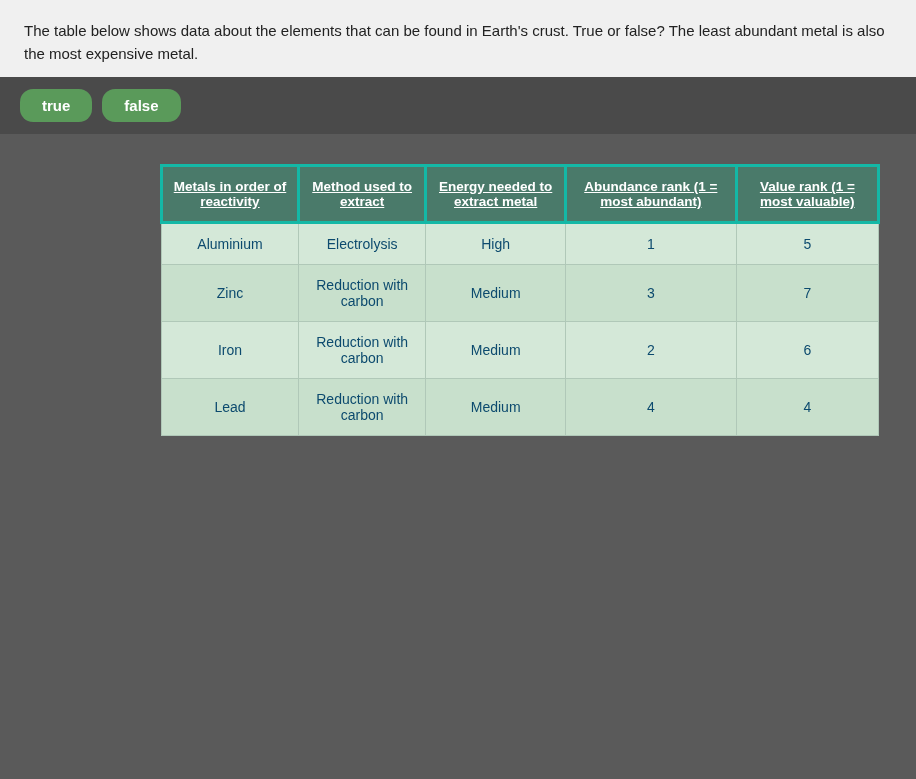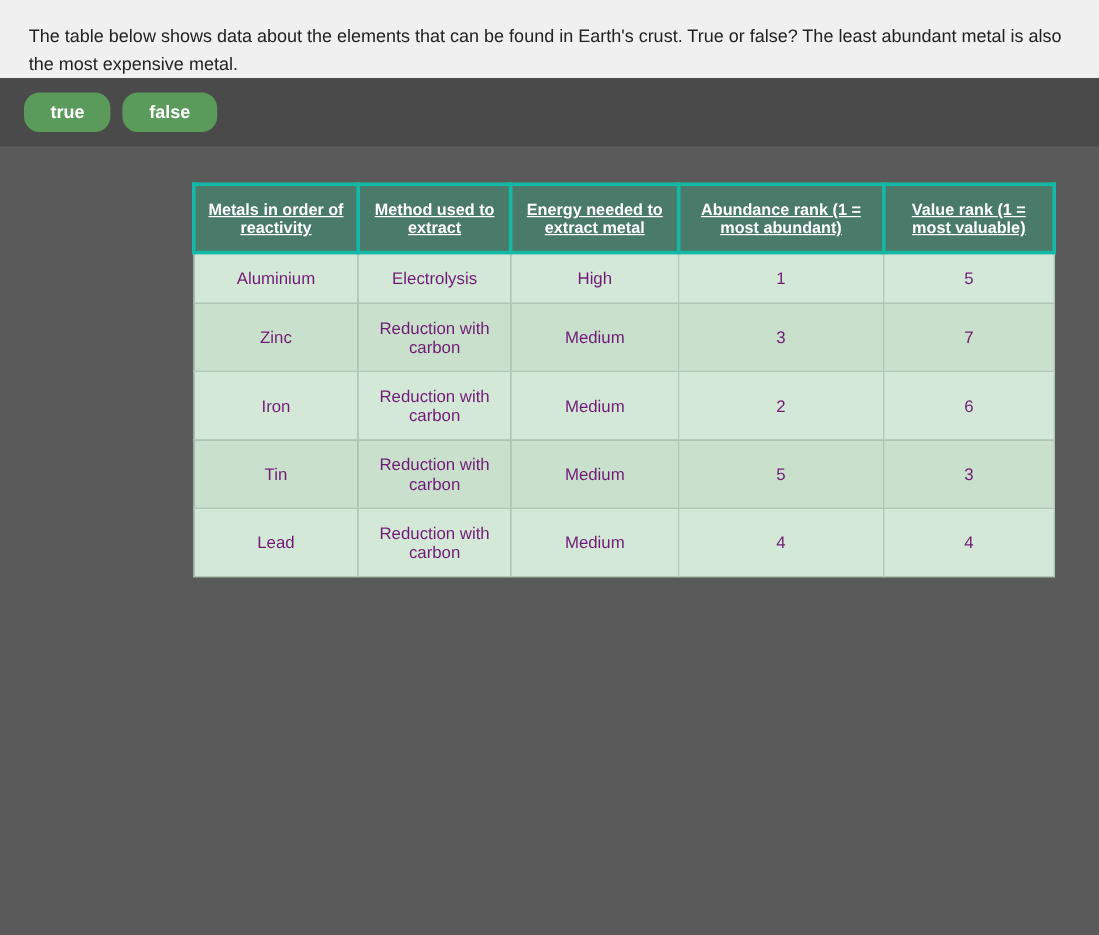--- a/index.html
+++ b/index.html
@@ -5,21 +5,21 @@
     * { box-sizing: border-box; margin: 0; padding: 0; }
     body {
       font-family: Arial, sans-serif;
       background-color: #5a5a5a;
       width: 916px;
       min-height: 779px;
     }
 
     .question-box {
       background-color: #f0f0f0;
-      padding: 20px 24px 0 24px;
+      padding: 20px 24px 12px 24px;
       font-size: 15px;
       line-height: 1.5;
       color: #222;
     }
 
     .button-bar {
       background-color: #4a4a4a;
       padding: 12px 20px;
       display: flex;
       gap: 10px;
@@ -67,21 +67,21 @@
       border: 3px solid #14b8a6;
       vertical-align: middle;
       text-decoration: underline;
     }
 
     tbody tr td {
       background-color: #d4e8d8;
       text-align: center;
       padding: 12px 10px;
       font-size: 14px;
-      color: #701a75;
+      color: #0c4a6e;
       border: 1px solid #b0c8b8;
       vertical-align: middle;
     }
 
     tbody tr:nth-child(even) td {
       background-color: #c8e0cc;
     }
   </style>
 </head>
 <body>
@@ -122,27 +122,20 @@
           <td>7</td>
         </tr>
         <tr>
           <td>Iron</td>
           <td>Reduction with carbon</td>
           <td>Medium</td>
           <td>2</td>
           <td>6</td>
         </tr>
         <tr>
-          <td>Tin</td>
-          <td>Reduction with carbon</td>
-          <td>Medium</td>
-          <td>5</td>
-          <td>3</td>
-        </tr>
-        <tr>
           <td>Lead</td>
           <td>Reduction with carbon</td>
           <td>Medium</td>
           <td>4</td>
           <td>4</td>
         </tr>
       </tbody>
   </table>
 </div>
 

